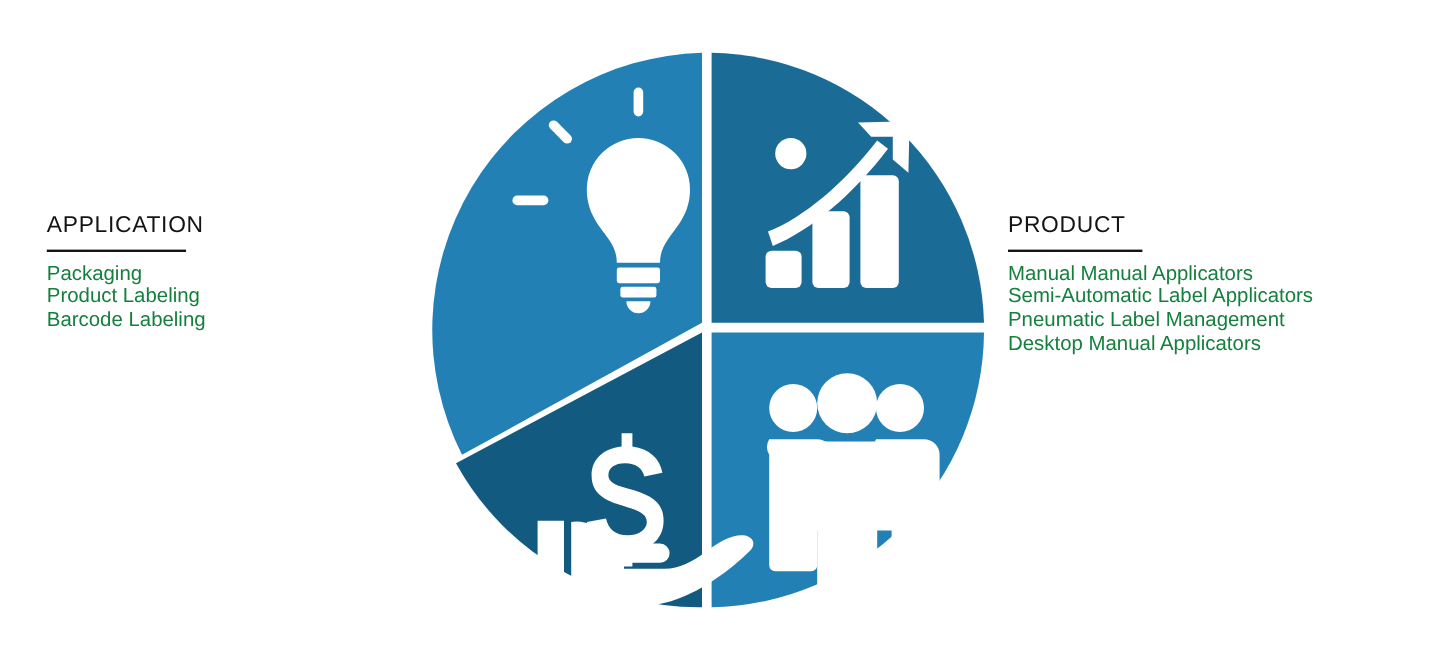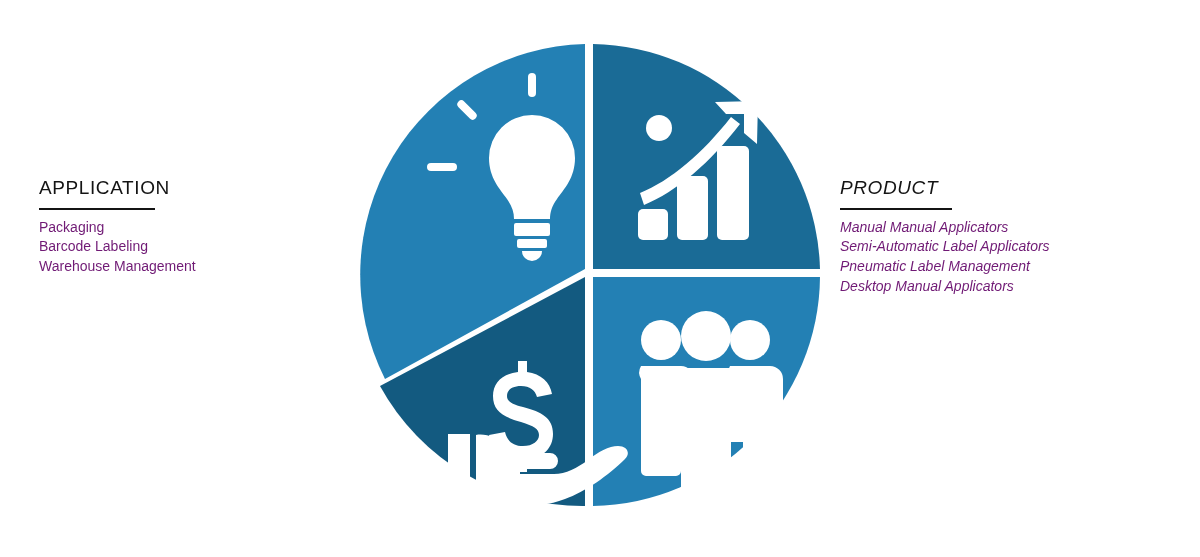--- a/index.html
+++ b/index.html
@@ -23,21 +23,21 @@
     width: 1044px;
     height: 557px;
   }
 
   
   .panel {
     position: absolute;
     top: 178px;
   }
   .panel-left  { left: 39px;  text-align: left; }
-  .panel-right { left: 840px; text-align: left; font-style: italic; }
+  .panel-right { left: 840px; text-align: left; }
 
   .panel-heading {
     font-size: 19px;
     font-weight: 400;
     letter-spacing: 0.6px;
     line-height: 1.1;
     color: #141414;
     margin: 0;
     white-space: nowrap;
   }
@@ -50,23 +50,23 @@
   }
   .panel-left  .panel-rule { width: 116px; }
   .panel-right .panel-rule { width: 112px; }
 
   .panel-list {
     list-style: none;
     margin: 0;
     padding: 0;
   }
   .panel-list li {
-    font-size: 14px;
+    font-size: 17px;
     line-height: 19.6px;
-    color: #701a75;
+    color: #15803d;
     white-space: nowrap;
   }
 
   
   .wheel {
     position: absolute;
     left: 350px;
     top: 36px;
     width: 478px;
     height: 478px;
@@ -76,22 +76,22 @@
 </head>
 <body style="background: rgb(255, 255, 255);">
 
 <div class="stage">
 
   <div class="panel panel-left">
     <h2 class="panel-heading">APPLICATION</h2>
     <hr class="panel-rule">
     <ul class="panel-list">
       <li>Packaging</li>
+      <li>Product Labeling</li>
       <li>Barcode Labeling</li>
-      <li>Warehouse Management</li>
     </ul>
   </div>
 
   <div class="panel panel-right">
     <h2 class="panel-heading">PRODUCT</h2>
     <hr class="panel-rule">
     <ul class="panel-list">
       <li>Manual Manual Applicators</li>
       <li>Semi-Automatic Label Applicators</li>
       <li>Pneumatic Label Management</li>

